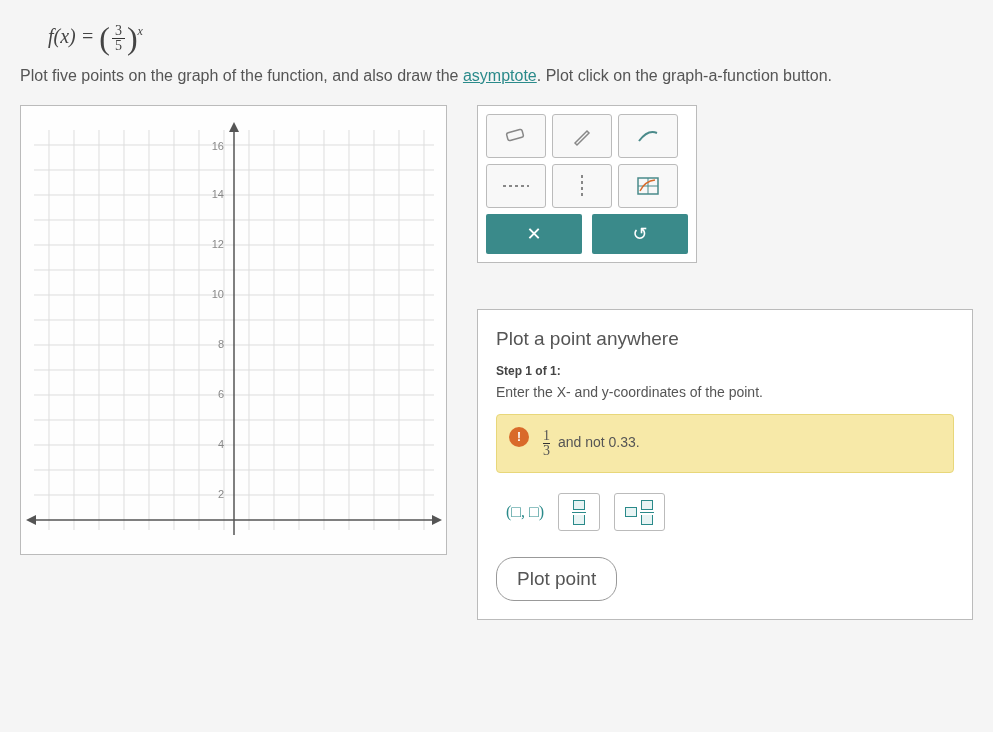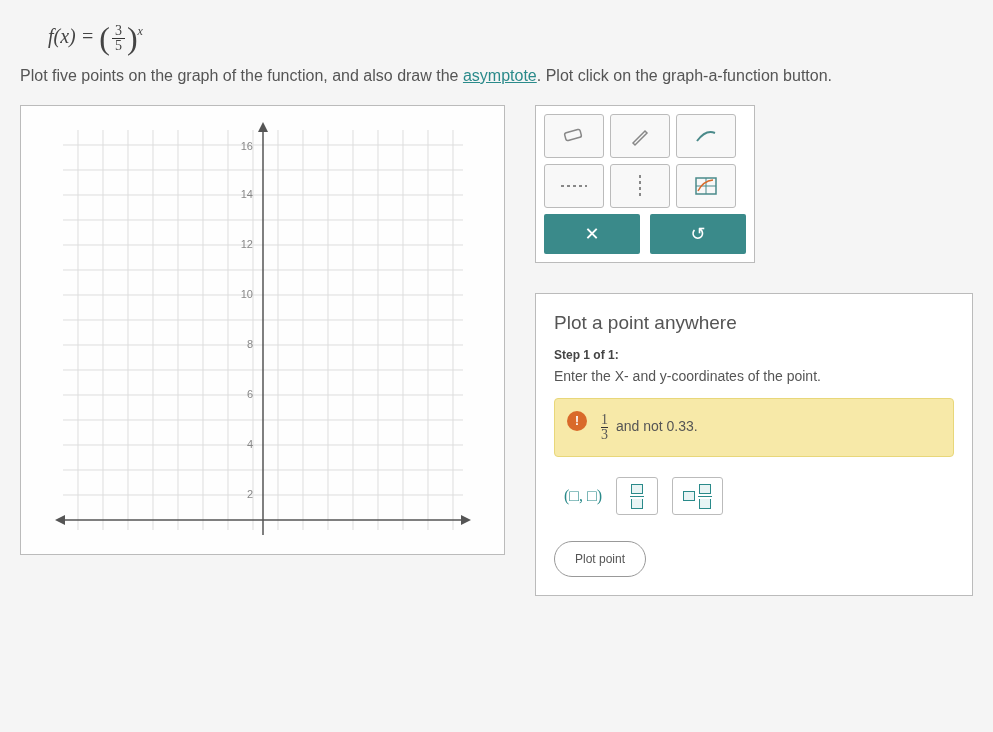--- a/index.html
+++ b/index.html
@@ -76,23 +76,23 @@
       display: flex;
       align-items: center;
       justify-content: center;
       border-radius: 2px;
       cursor: pointer;
       font-size: 18px;
     }
     .help-panel {
       border: 1px solid #bbb;
       background: #fff;
-      margin-top: 30px;
+      margin-top: 46px;
       padding: 18px;
-      width: 438px;
+      width: 496px;
     }
     .help-title { font-size: 19px; font-weight: 500; color: #555; margin-bottom: 14px;}
     .help-step { font-size: 12px; font-weight: bold; margin-bottom: 6px;}
     .help-text { font-size: 14px; color: #555; margin-bottom: 14px;}
     .help-note {
       background: #f7e9a8;
       border: 1px solid #e8d77a;
       border-radius: 4px;
       padding: 14px 14px 14px 42px;
       font-size: 14px;
@@ -149,21 +149,21 @@
     }
     .frac-btn .mini-frac .t { display:block; width:12px; height:10px; border:1px solid #2a8a8a; background:#e8f4f4; margin: 0 auto 2px;}
     .frac-btn .mini-frac .b { display:block; width:12px; height:10px; border:1px solid #2a8a8a; background:#e8f4f4; margin: 2px auto 0; border-top: none;}
     .frac-btn .mini-frac .line {display:block; height:1px; background:#2a8a8a; width:14px; margin:0 auto;}
     .frac-btn .whole { width:12px; height:10px; border:1px solid #2a8a8a; background:#e8f4f4; display:inline-block; margin-right:3px; vertical-align: middle;}
     .plot-btn {
       border: 1px solid #999;
       border-radius: 18px;
       padding: 10px 20px;
       background: #fff;
-      font-size: 12px;
+      font-size: 19px;
       color: #555;
       cursor: pointer;
       display: inline-block;
     }
   </style>
 </head>
 <body>
 
 <div class="equation">
   <span>f(x) =</span>

